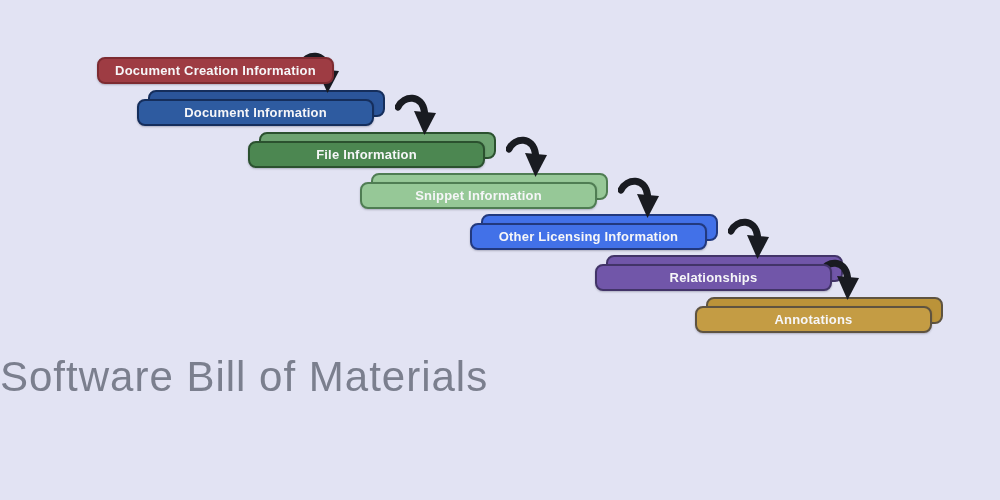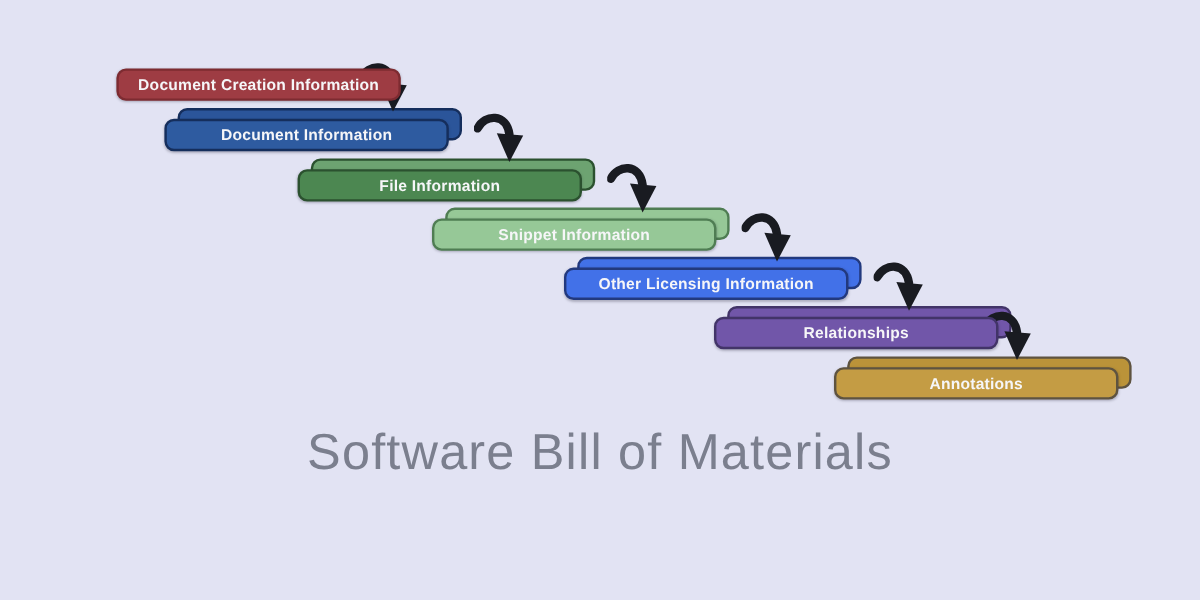--- a/index.html
+++ b/index.html
@@ -75,21 +75,21 @@
   .arrow-4 { left: 618px; top: 175px; }
   .arrow-5 { left: 728px; top: 216px; }
   .arrow-6 { left: 818px; top: 257px; }
 
   
   .title {
     position: absolute;
     left: 0;
     right: 0;
     top: 354px;
-    text-align: center;
+    text-align: left;
     font-size: 42px;
     font-weight: 300;
     letter-spacing: 1px;
     line-height: 1.1;
   }
 </style>
 </head>
 <body>
 
 <div class="canvas" style="background: rgb(226, 227, 243); --arrow-color: #191b21; --label-color: #f6f6f8;">

